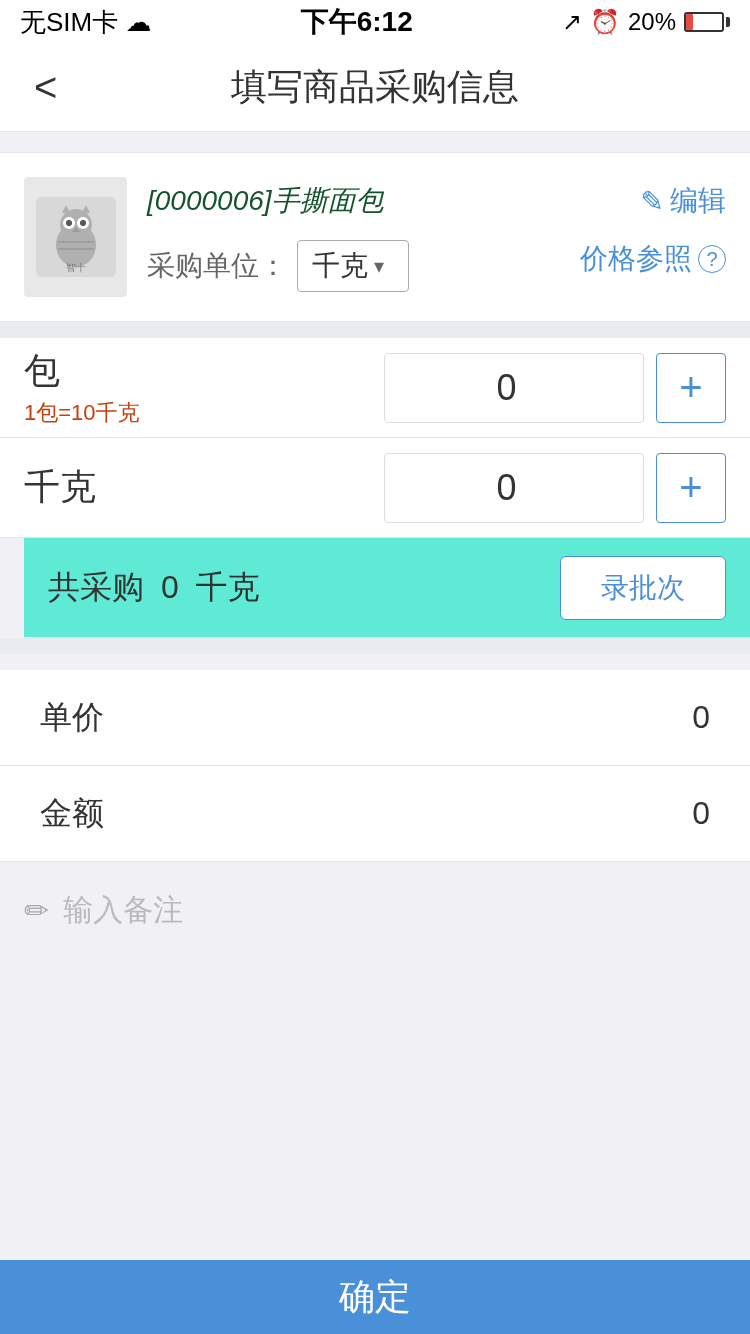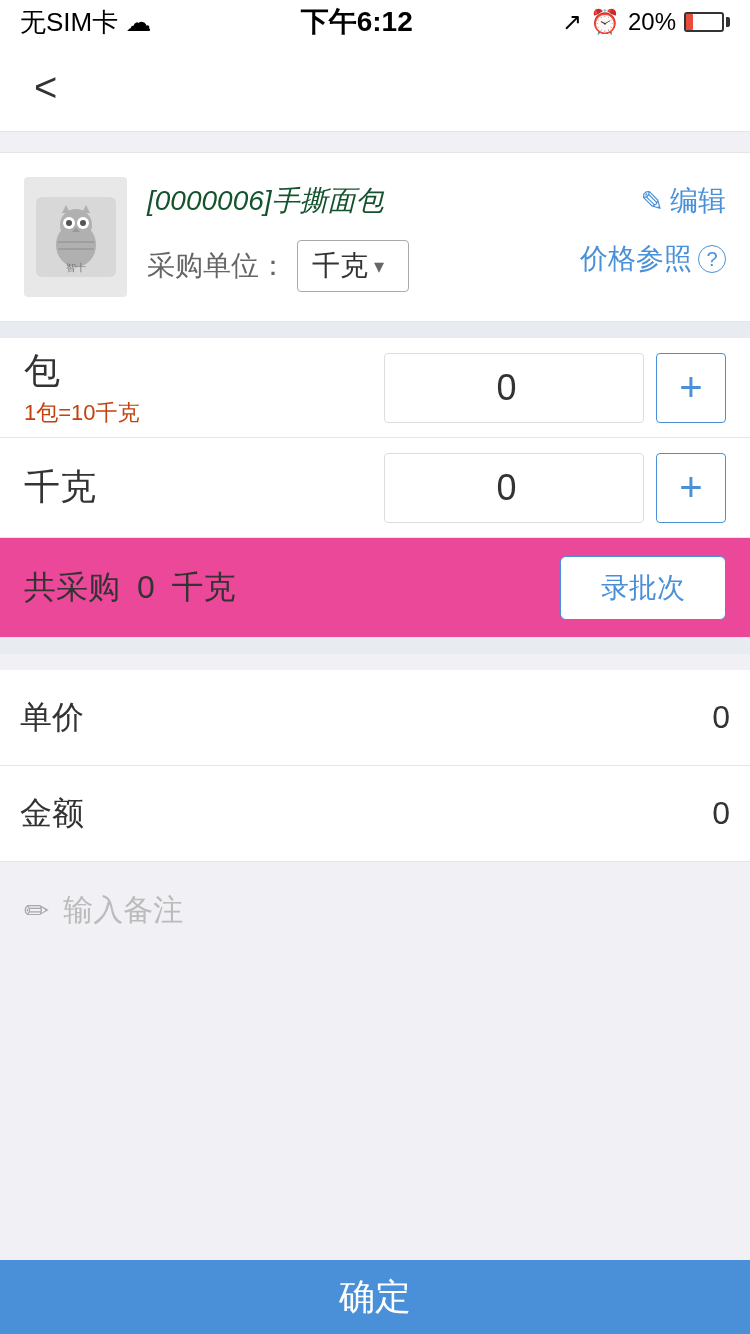--- a/index.html
+++ b/index.html
@@ -212,22 +212,23 @@
       cursor: pointer;
     }
 
     
     .summary-row {
       display: flex;
       align-items: center;
       justify-content: space-between;
       padding: 0 24px;
       height: 100px;
-      background: #ec4899;
+      background: #5eead4;
       border-bottom: 1px solid #e5e5e5;
+      margin-left: 24px;
     }
     .summary-text {
       font-size: 32px;
       color: #333;
     }
     .batch-btn {
       border: 1px solid #4a90d9;
       border-radius: 6px;
       padding: 12px 40px;
       color: #4a90d9;
@@ -238,21 +239,21 @@
 
     
     .price-section {
       background: #fff;
       margin-top: 16px;
     }
     .price-row {
       display: flex;
       align-items: center;
       justify-content: space-between;
-      padding: 0 20px;
+      padding: 0 40px;
       height: 96px;
       border-bottom: 1px solid #e5e5e5;
     }
     .price-row-label {
       font-size: 32px;
       color: #333;
     }
     .price-row-value {
       font-size: 32px;
       color: #333;
@@ -310,20 +311,21 @@
       <div class="battery-body">
         <div class="battery-fill"></div>
       </div>
       <div class="battery-tip"></div>
     </div>
   </div>
 </div>
 
 <div class="nav-bar">
   <div class="nav-back">&lt;</div>
+  <div class="nav-title">填写商品采购信息</div>
 </div>
 
 <div class="product-card">
   <div class="product-image">
     <svg class="owl-logo" viewBox="0 0 80 80">
       <rect width="80" height="80" rx="6" fill="#d8d8d8"></rect>
 
       <ellipse cx="40" cy="48" rx="20" ry="22" fill="#b0b0b0"></ellipse>
 
       <circle cx="40" cy="28" r="16" fill="#b0b0b0"></circle>

